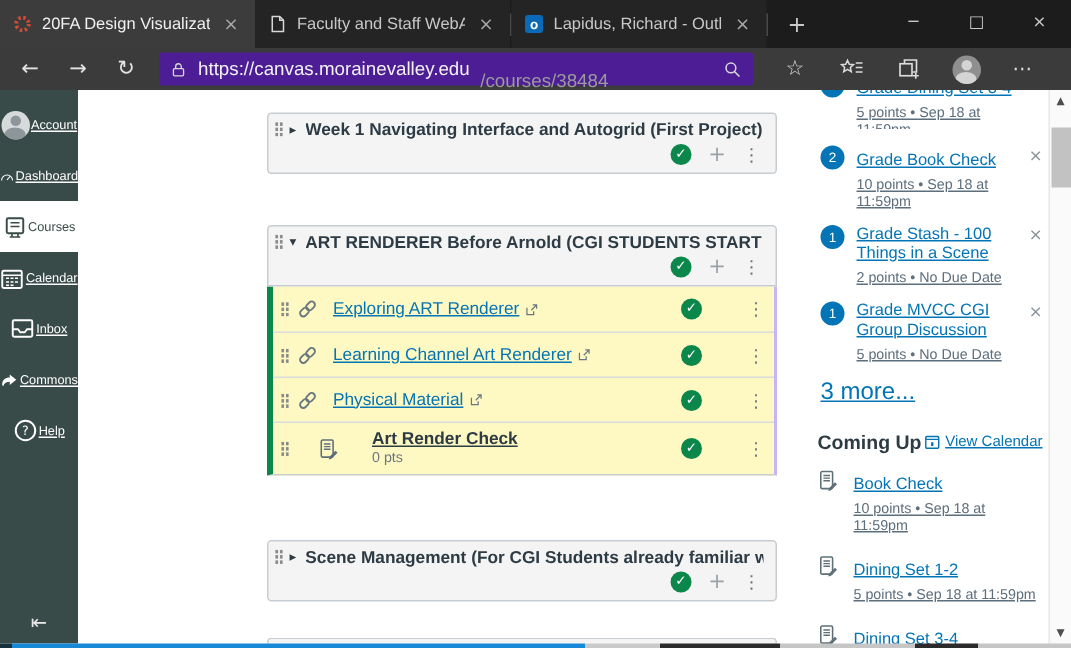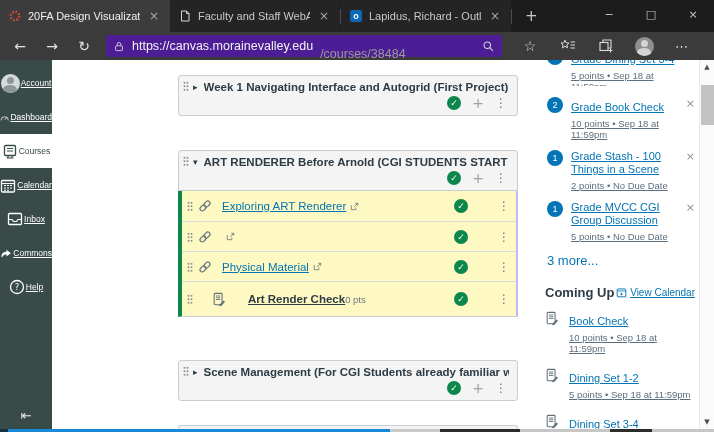--- a/index.html
+++ b/index.html
@@ -71,35 +71,35 @@
   .kebab { color:#6b7780; font-size:12px; line-height:14px; width:10px; text-align:center; }
   .mod-items { border-left:4px solid #0B874B; border-right:2px solid #c4b5fd; border-bottom:1px solid #C7CDD1; background:#fef9c3; }
   .mod-item { position:relative; height:30px; display:flex; align-items:center; padding:0 8px 0 16px; }
   .mod-item + .mod-item { border-top:1px solid #D8DCDE; }
   .mod-item.tall { height:35px; }
   .chain-ico, .asg-ico { flex:0 0 auto; margin-right:10px; }
   .item-link { font-size:11.5px; color:#0374B5; text-decoration:underline; white-space:nowrap; }
   .ext-ico { margin-left:4px; flex:0 0 auto; }
   .mod-item .spacer { flex:1; }
   .mod-item .pub-check { margin-right:30px; }
-  .asg-block { display:flex; flex-direction:row; margin-left:12px; }
+  .asg-block { display:flex; flex-direction:column; margin-left:12px; }
   .asg-link { font-size:11.5px; font-weight:bold; color:#2D3B45; text-decoration:underline; }
   .asg-pts { font-size:9.5px; color:#6b7780; margin-top:1px; }
   .mod4-sliver { position:absolute; top:365px; left:0; width:340px; height:4px; background:#F4F4F4; border:1px solid #C7CDD1; border-bottom:none; border-radius:3px 3px 0 0; }
 
   
   .side { position:absolute; top:0; left:545px; width:150px; }
   .todo-clip { height:26px; overflow:hidden; position:relative; margin-bottom:6px; }
   .todo-clip .todo-item { transform:translateY(-16px); }
   .todo-item { position:relative; padding:5px 16px 5px 26px; }
   .todo-badge { position:absolute; left:2px; top:5px; width:16px; height:16px; border-radius:50%; background:#0374B5; color:#fff; font-size:9px; line-height:16px; text-align:center; }
   .todo-link { font-size:11px; color:#0374B5; text-decoration:underline; line-height:13px; display:inline-block; }
   .todo-close { position:absolute; right:0; top:5px; color:#8a9299; font-size:11px; }
   .meta { font-size:9.5px; color:#5d6e7c; text-decoration:underline; margin-top:3px; line-height:11px; }
-  .more-link { display:inline-block; margin:6px 0 0 2px; font-size:13px; color:#0374B5; }
+  .more-link { display:inline-block; margin:6px 0 0 2px; font-size:16px; color:#0374B5; text-decoration:underline; }
   .cu-header { display:flex; align-items:center; margin-top:16px; margin-bottom:4px; }
   .cu-title { font-size:13px; font-weight:bold; color:#2D3B45; flex:1; }
   .cu-cal-link { display:flex; align-items:center; gap:3px; font-size:10px; color:#0374B5;justify-content:center; }
   .cu-cal-link span { text-decoration:underline; }
   .cu-item { position:relative; padding:7px 0 7px 24px; }
   .cu-item .asg-ico { position:absolute; left:0; top:7px; }
   .cu-link { font-size:11px; color:#0374B5; text-decoration:underline; }
 
   
   .pg-scroll { position:absolute; top:0; right:0; width:15px; height:369px; background:#fafafa; border-left:1px solid #e8e8e8; }
@@ -296,20 +296,21 @@
         </div>
 
         <div class="mod-item">
           <span class="drag" style="left:5px"></span>
           <svg class="chain-ico" width="14" height="14" viewBox="0 0 16 16">
               <g transform="rotate(-45 8 8)" stroke="#69777f" fill="none" stroke-width="1.4">
                 <rect x="1" y="5.5" width="7.5" height="5" rx="2.5"></rect>
                 <rect x="7.5" y="5.5" width="7.5" height="5" rx="2.5"></rect>
               </g>
             </svg>
+          <a class="item-link">Learning Channel Art Renderer</a>
           <svg class="ext-ico" width="9" height="9" viewBox="0 0 14 14">
               <path d="M2 5v7h7V8.5" fill="none" stroke="#69777f" stroke-width="1.3"></path>
               <path d="M8 2h4v4 M12 2 6.5 7.5" fill="none" stroke="#69777f" stroke-width="1.3"></path>
             </svg>
           <span class="spacer"></span>
           <span class="pub-check glyph">✓</span>
           <span class="kebab glyph">⋮</span>
         </div>
 
         <div class="mod-item">

